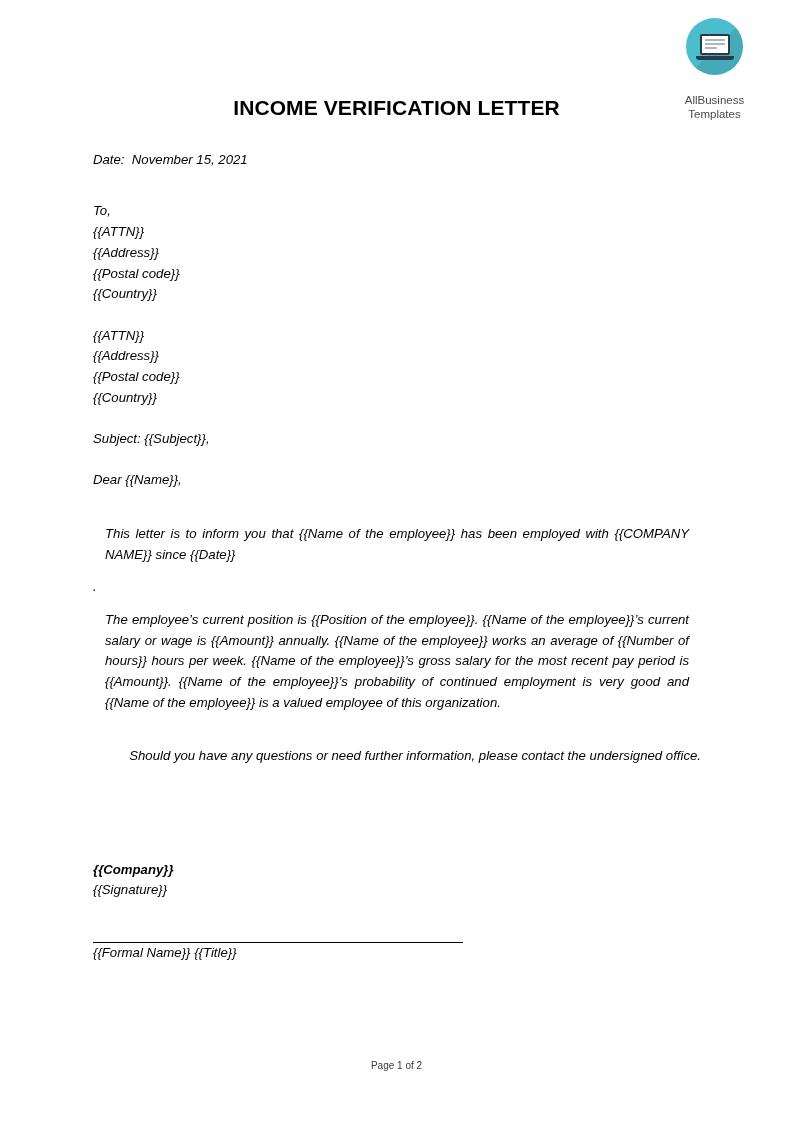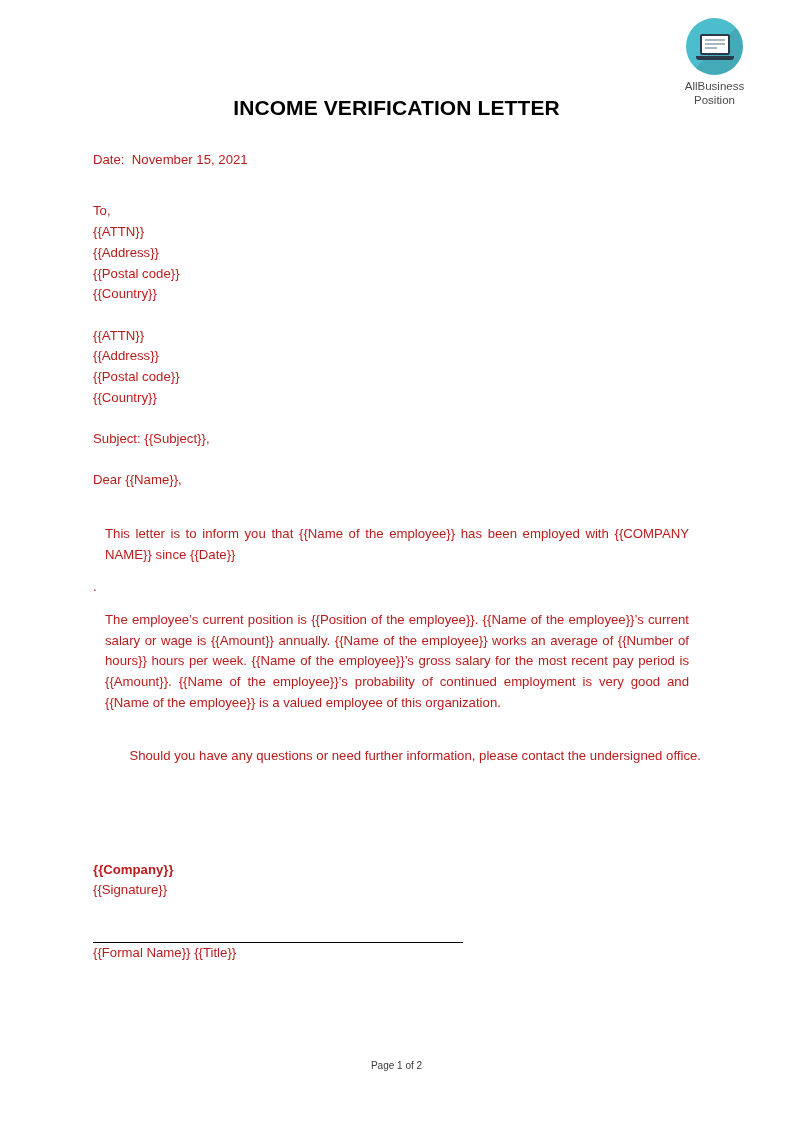--- a/index.html
+++ b/index.html
@@ -74,21 +74,21 @@
   .laptop-line.l2 { width: 100%; }
   .laptop-line.l3 { width: 64%; }
   .laptop-base {
     width: 38px;
     height: 4px;
     background: #2b3a4a;
     border-radius: 0 0 3px 3px;
     margin-top: 1px;
   }
   .logo-text {
-    margin-top: 5px;
+    margin-top: 19px;
     font-size: 11.5px;
     line-height: 13.5px;
     color: #4a4a4a;
     font-family: "Liberation Sans", sans-serif;
   }
 
   
   .doc-title {
     position: absolute;
     top: 96px;
@@ -102,21 +102,22 @@
   }
 
   
   .body-area {
     position: absolute;
     left: 93px;
     top: 150px;
     width: 608px;
     font-size: 13.2px;
     line-height: 20.7px;
-    color: #b91c1c;
+    color: #000000;
+    font-style: italic;
   }
 
   .line { white-space: pre; }
 
   .blank { height: 20.7px; }
   .blank-half { height: 10px; }
 
   .addr-block { }
 
   .para {
@@ -161,21 +162,21 @@
         <div class="laptop-screen">
           <div class="laptop-line l1"></div>
           <div class="laptop-line l2"></div>
           <div class="laptop-line l3"></div>
         </div>
         <div class="laptop-base"></div>
       </div>
     </div>
     <div class="logo-text">
       <div>AllBusiness</div>
-      <div>Position</div>
+      <div>Templates</div>
     </div>
   </div>
 
   <div class="doc-title">INCOME VERIFICATION LETTER</div>
 
   <div class="body-area">
 
     <div class="line">Date:  November 15, 2021</div>
 
     <div class="blank"></div>

